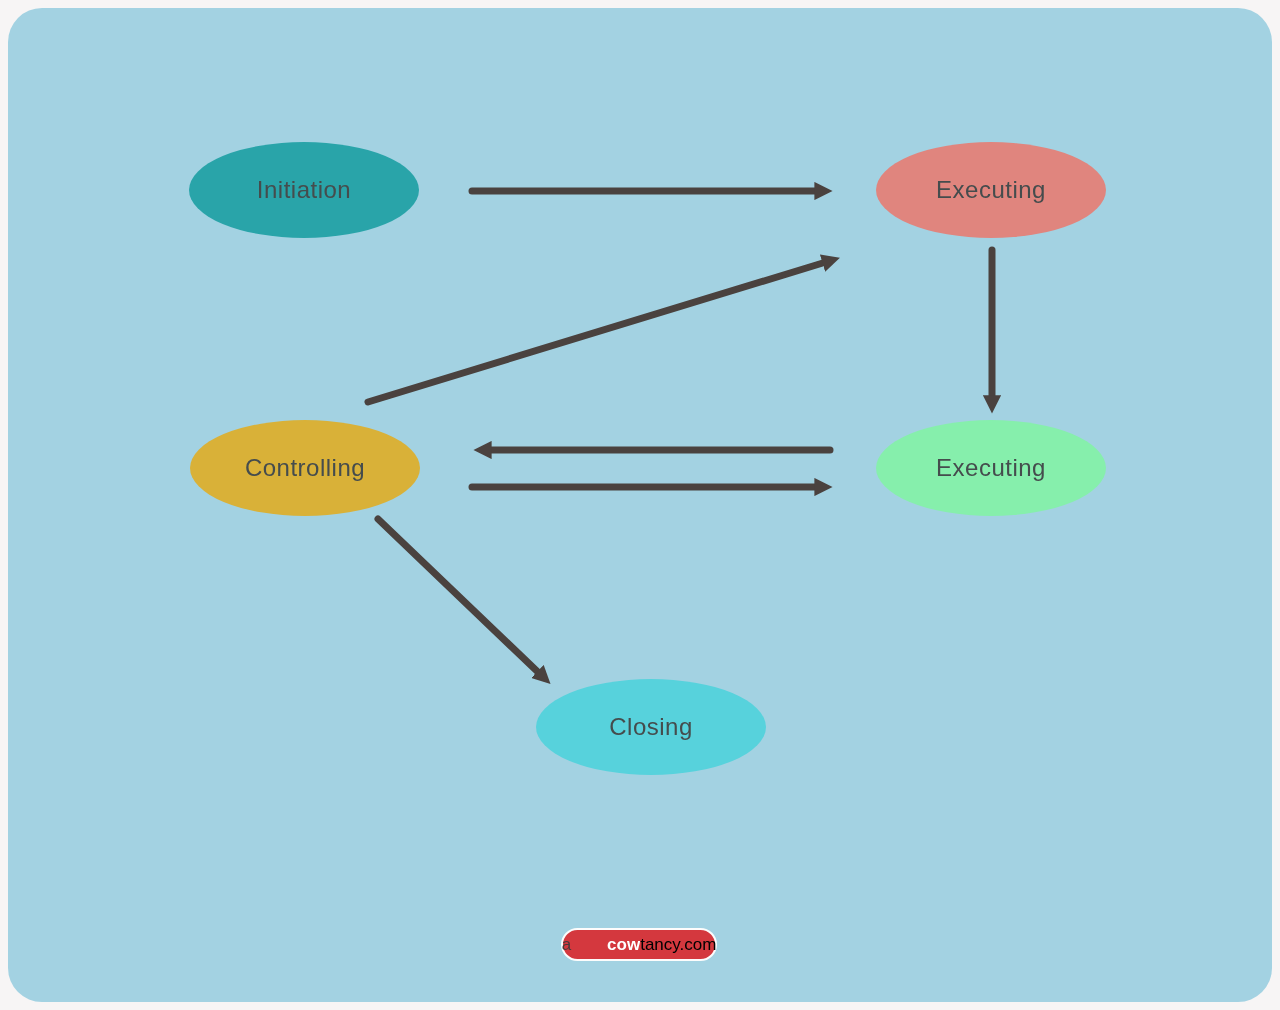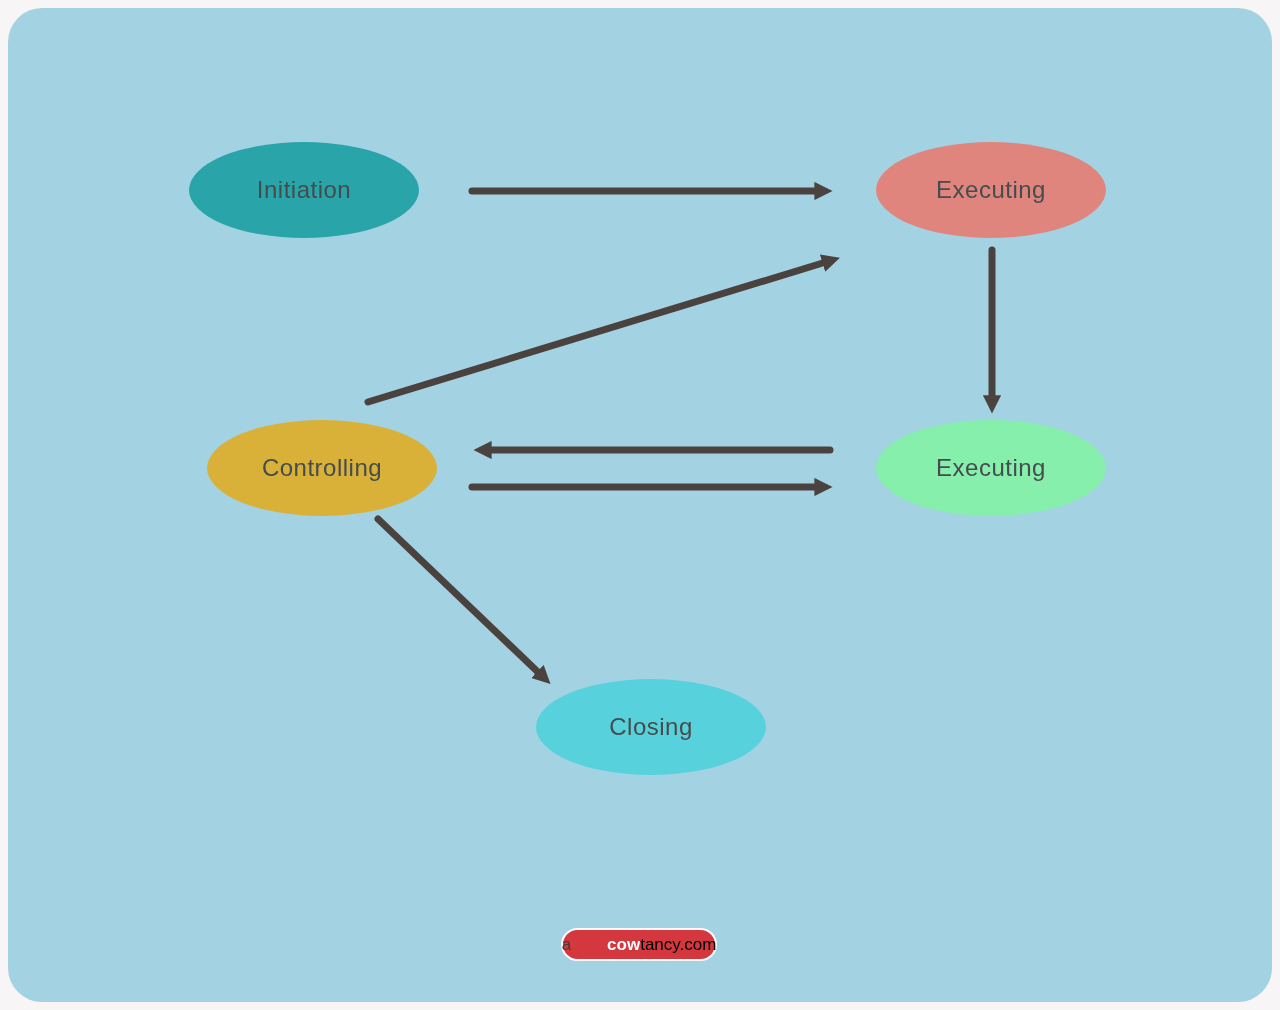--- a/index.html
+++ b/index.html
@@ -40,21 +40,21 @@
     display: flex;
     align-items: center;
     justify-content: center;
   }
   .node-label {
     font-size: 24px;
     letter-spacing: 0.5px;
   }
   .node-initiation  { left: 189px; top: 142px; }
   .node-planning    { left: 876px; top: 142px; }
-  .node-controlling { left: 207px; top: 420px; }
+  .node-controlling { left: 190px; top: 420px; }
   .node-executing   { left: 876px; top: 420px; }
   .node-closing     { left: 536px; top: 679px; text-align: right; }
   .badge {
     position: absolute;
     left: 561px;
     top: 928px;
     width: 156px;
     height: 33px;
     border-radius: 18px;
     border: 2px solid #FCFCFC;

